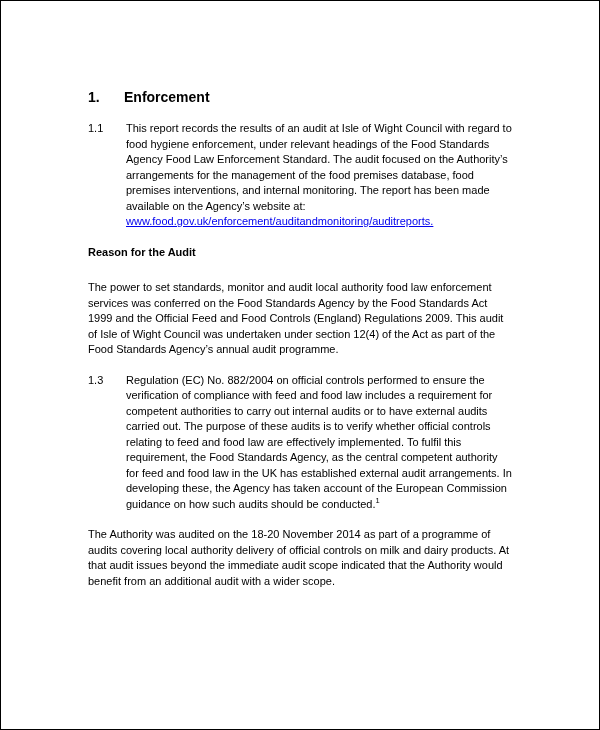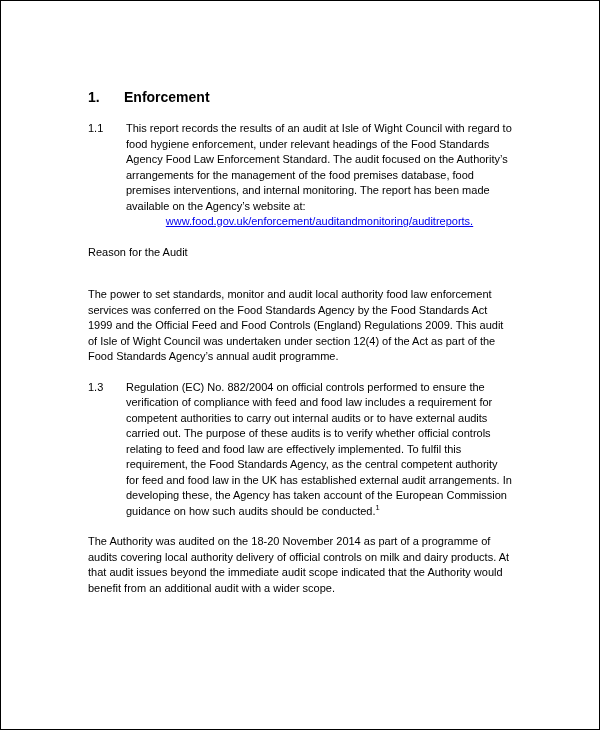--- a/index.html
+++ b/index.html
@@ -31,28 +31,27 @@
     margin-bottom: 15px;
   }
   .h-num { width: 36px; flex-shrink: 0; }
   .para {
     display: flex;
     margin-bottom: 15px;
   }
   .p-num { width: 38px; flex-shrink: 0; }
   .p-body { flex: 1; }
   .subheading {
-    font-weight: normal;
-    margin-bottom: 27px;
+    font-weight: bold;
+    margin-bottom: 20px;
   }
   .link {
     color: #0000ee;
     text-decoration: underline;
     display: block;
-    text-align: center;
   }
   .after-link { display: block; }
   sup {
     font-size: 7.5px;
     vertical-align: super;
     line-height: 0;
   }
 </style>
 </head>
 <body>

